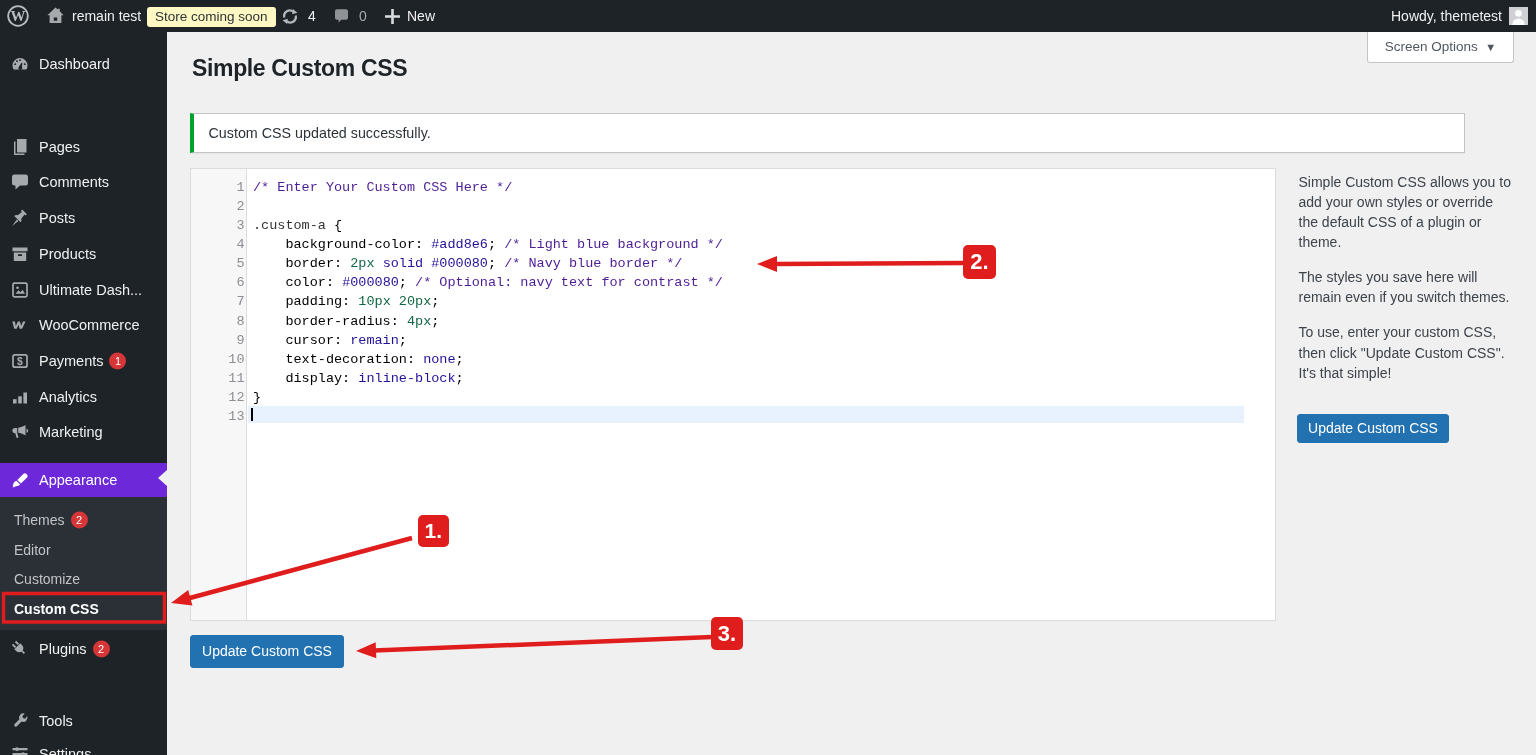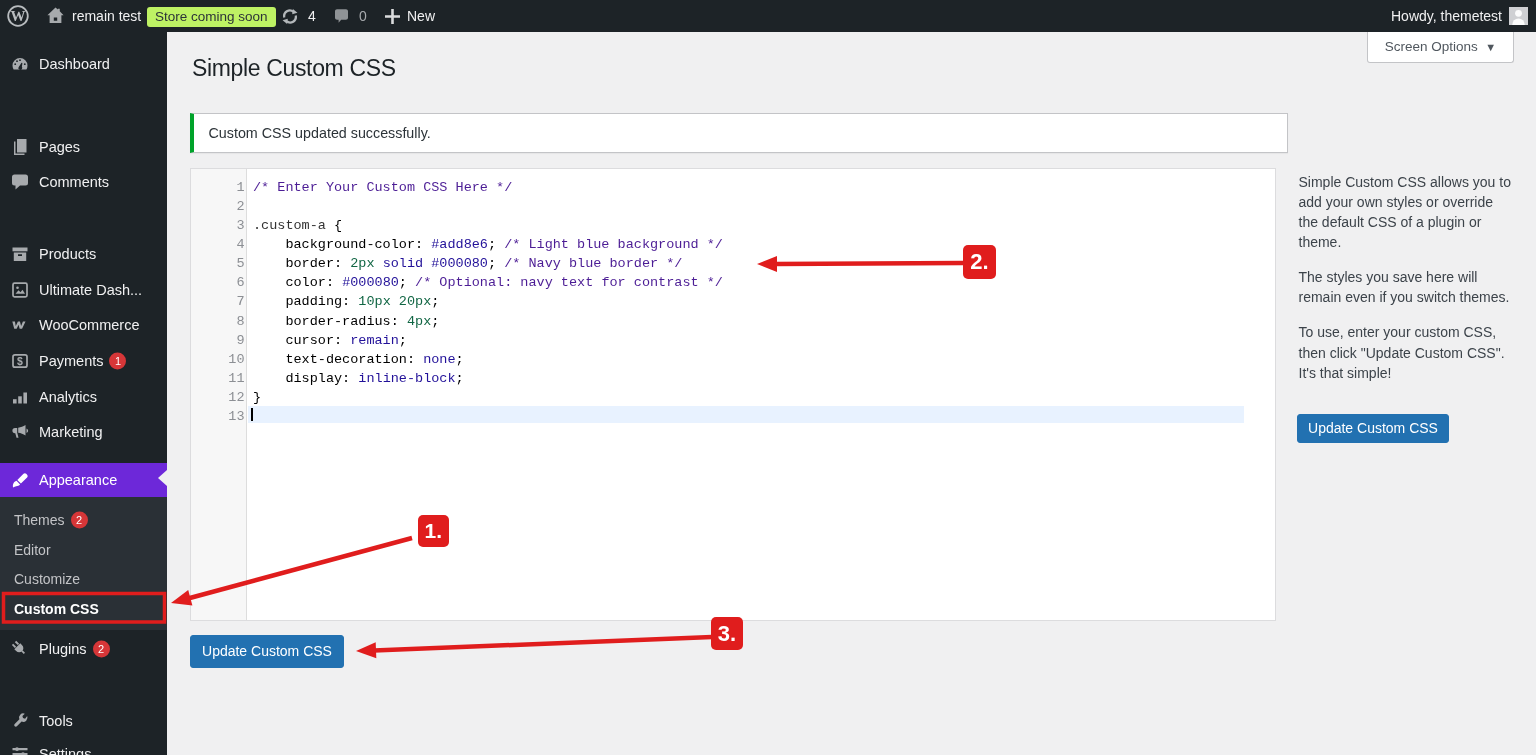--- a/index.html
+++ b/index.html
@@ -2,38 +2,38 @@
 <html><head>
 <meta charset="utf-8">
 <style>
 * { margin:0; padding:0; box-sizing:border-box; }
 html,body { width:1536px; height:755px; overflow:hidden; background:#f0f0f1;
   font-family:"Liberation Sans", sans-serif; }
 #page { position:relative; width:1536px; height:755px; }
 
 #adminbar { position:absolute; left:0; top:0; width:1536px; height:32px; background:#1d2327; z-index:50; }
 #adminbar .it { position:absolute; top:0; height:32px; line-height:32px; color:#f0f0f1; font-size:14px; }
-#ab-badge { position:absolute; left:147px; top:6.5px; height:20px; line-height:20px; background:#bef264; border-radius:3px; color:#2c3338; font-size:13.5px; padding:0 8px; }
+#ab-badge { position:absolute; left:147px; top:6.5px; height:20px; line-height:20px; background:#fef9c3; border-radius:3px; color:#2c3338; font-size:13.5px; padding:0 8px; }
 #avatar { position:absolute; left:1508.5px; top:7px; width:19px; height:18px; background:#c9cace; }
 #avatar svg { display:block; }
 
 #sidebar { position:absolute; left:0; top:32px; width:167px; height:723px; background:#1d2327; z-index:40; }
 #submenu-bg { position:absolute; left:0; top:465px; width:167px; height:133px; background:#2a3036; }
 .mi { position:absolute; left:0; width:167px; height:36px; color:#f0f0f1; font-size:14.5px; }
 .mi svg { position:absolute; left:10px; top:8px; }
 .mi .lbl { position:absolute; left:39px; top:50%; transform:translateY(-50%); white-space:nowrap; }
 .mi-cur { background:#6d28d9; color:#fff; }
 .smi { position:absolute; left:14px; color:#c3c4c7; font-size:14px; white-space:nowrap; transform:translateY(-50%); }
 .badge { display:inline-block; background:#d63638; color:#fff; border-radius:50%; width:17px; height:17px; line-height:17px; text-align:center; font-size:11px; vertical-align:1px; margin-left:6px; }
 #app-arrow { position:absolute; left:158px; top:438px; width:0; height:0; border-top:8.5px solid transparent; border-bottom:8.5px solid transparent; border-right:9px solid #f0f0f1; }
 
 #content { position:absolute; left:167px; top:32px; width:1369px; height:723px; background:#f0f0f1; }
-h1 { position:absolute; left:25px; top:22.5px; font-size:23px; letter-spacing:-0.35px; font-weight:400; color:#1d2327; }
+h1 { position:absolute; left:25px; top:22.5px; font-size:23px; letter-spacing:-0.35px; font-weight:700; color:#1d2327; }
 #screenopts { position:absolute; left:1200px; top:0px; width:147px; height:31px; background:#fff; border:1px solid #c3c4c7; border-top:none; border-radius:0 0 3px 3px; color:#50575e; font-size:13.5px; line-height:30px; text-align:center; }
-#notice { position:absolute; left:23px; top:81px; width:1098px; height:40px; background:#fff; border:1px solid #c3c4c7; border-left:4px solid #00a32a; box-shadow:0 1px 1px rgba(0,0,0,.04); }
+#notice { position:absolute; left:23px; top:81px; width:1275px; height:40px; background:#fff; border:1px solid #c3c4c7; border-left:4px solid #00a32a; box-shadow:0 1px 1px rgba(0,0,0,.04); }
 #notice p { position:absolute; left:14.5px; top:50%; transform:translateY(-50%); font-size:14.3px; color:#2c3338; }
 
 #editor { position:absolute; left:23px; top:136px; width:1086px; height:453px; background:#fff; border:1px solid #dcdcde; }
 #gutter { position:absolute; left:0; top:0; width:56px; height:451px; background:#f7f7f7; border-right:1px solid #ddd; }
 .ln { position:absolute; left:0; width:53.5px; text-align:right; color:#8c8f94; font-family:"Liberation Mono", monospace; font-size:13.5px; transform:translateY(-50%); }
 .cl { position:absolute; left:62px; white-space:pre; font-family:"Liberation Mono", monospace; font-size:13.5px; color:#000; transform:translateY(-50%); }
 #activeline { position:absolute; left:57px; top:237px; width:996px; height:17px; background:#e8f2ff; }
 #caret { position:absolute; left:60px; top:239px; width:1.6px; height:13px; background:#000; }
 .c-com { color:#4c1d95; } .c-atom { color:#221199; } .c-num { color:#116644; } .c-qual { color:#333; }
 
@@ -106,20 +106,27 @@
           <path d="M7 2h9.5v13.5H7z"></path>
           <path d="M5.5 4.5H4V18h10.5v-1.5H5.5z"></path>
         </svg>
         <span class="lbl">Pages</span>
       </div>
     <div class="mi" style="top:132px">
         <svg width="20" height="20" viewBox="0 0 20 20" fill="#a7aaad">
           <path d="M4.5 2.5h11A2.5 2.5 0 0 1 18 5v6a2.5 2.5 0 0 1-2.5 2.5H10l-4.5 4v-4h-1A2.5 2.5 0 0 1 2 11V5a2.5 2.5 0 0 1 2.5-2.5z"></path>
         </svg>
         <span class="lbl">Comments</span>
+      </div>
+    <div class="mi" style="top:168px">
+        <svg width="20" height="20" viewBox="0 0 20 20" fill="#a7aaad">
+          <path d="M12.2 1.6l-1.3 1.3 1 1-4.2 3.4c-1.1-.5-2.6-.3-3.5.6l6.4 6.4c.9-.9 1.1-2.4.6-3.5l3.4-4.2 1 1 1.3-1.3z"></path>
+          <path d="M6.9 11.5L2 18l6.5-4.9z"></path>
+        </svg>
+        <span class="lbl">Posts</span>
       </div>
     <div class="mi" style="top:203.5px">
         <svg width="20" height="20" viewBox="0 0 20 20" fill="#a7aaad">
           <path d="M2.5 3.5h15v3.8h-15z"></path>
           <path d="M3.8 8.5h12.4V17H3.8zm4.2 1.7v1.7h4v-1.7z" fill-rule="evenodd"></path>
         </svg>
         <span class="lbl">Products</span>
       </div>
     <div class="mi" style="top:239.5px">
         <svg width="20" height="20" viewBox="0 0 20 20">

